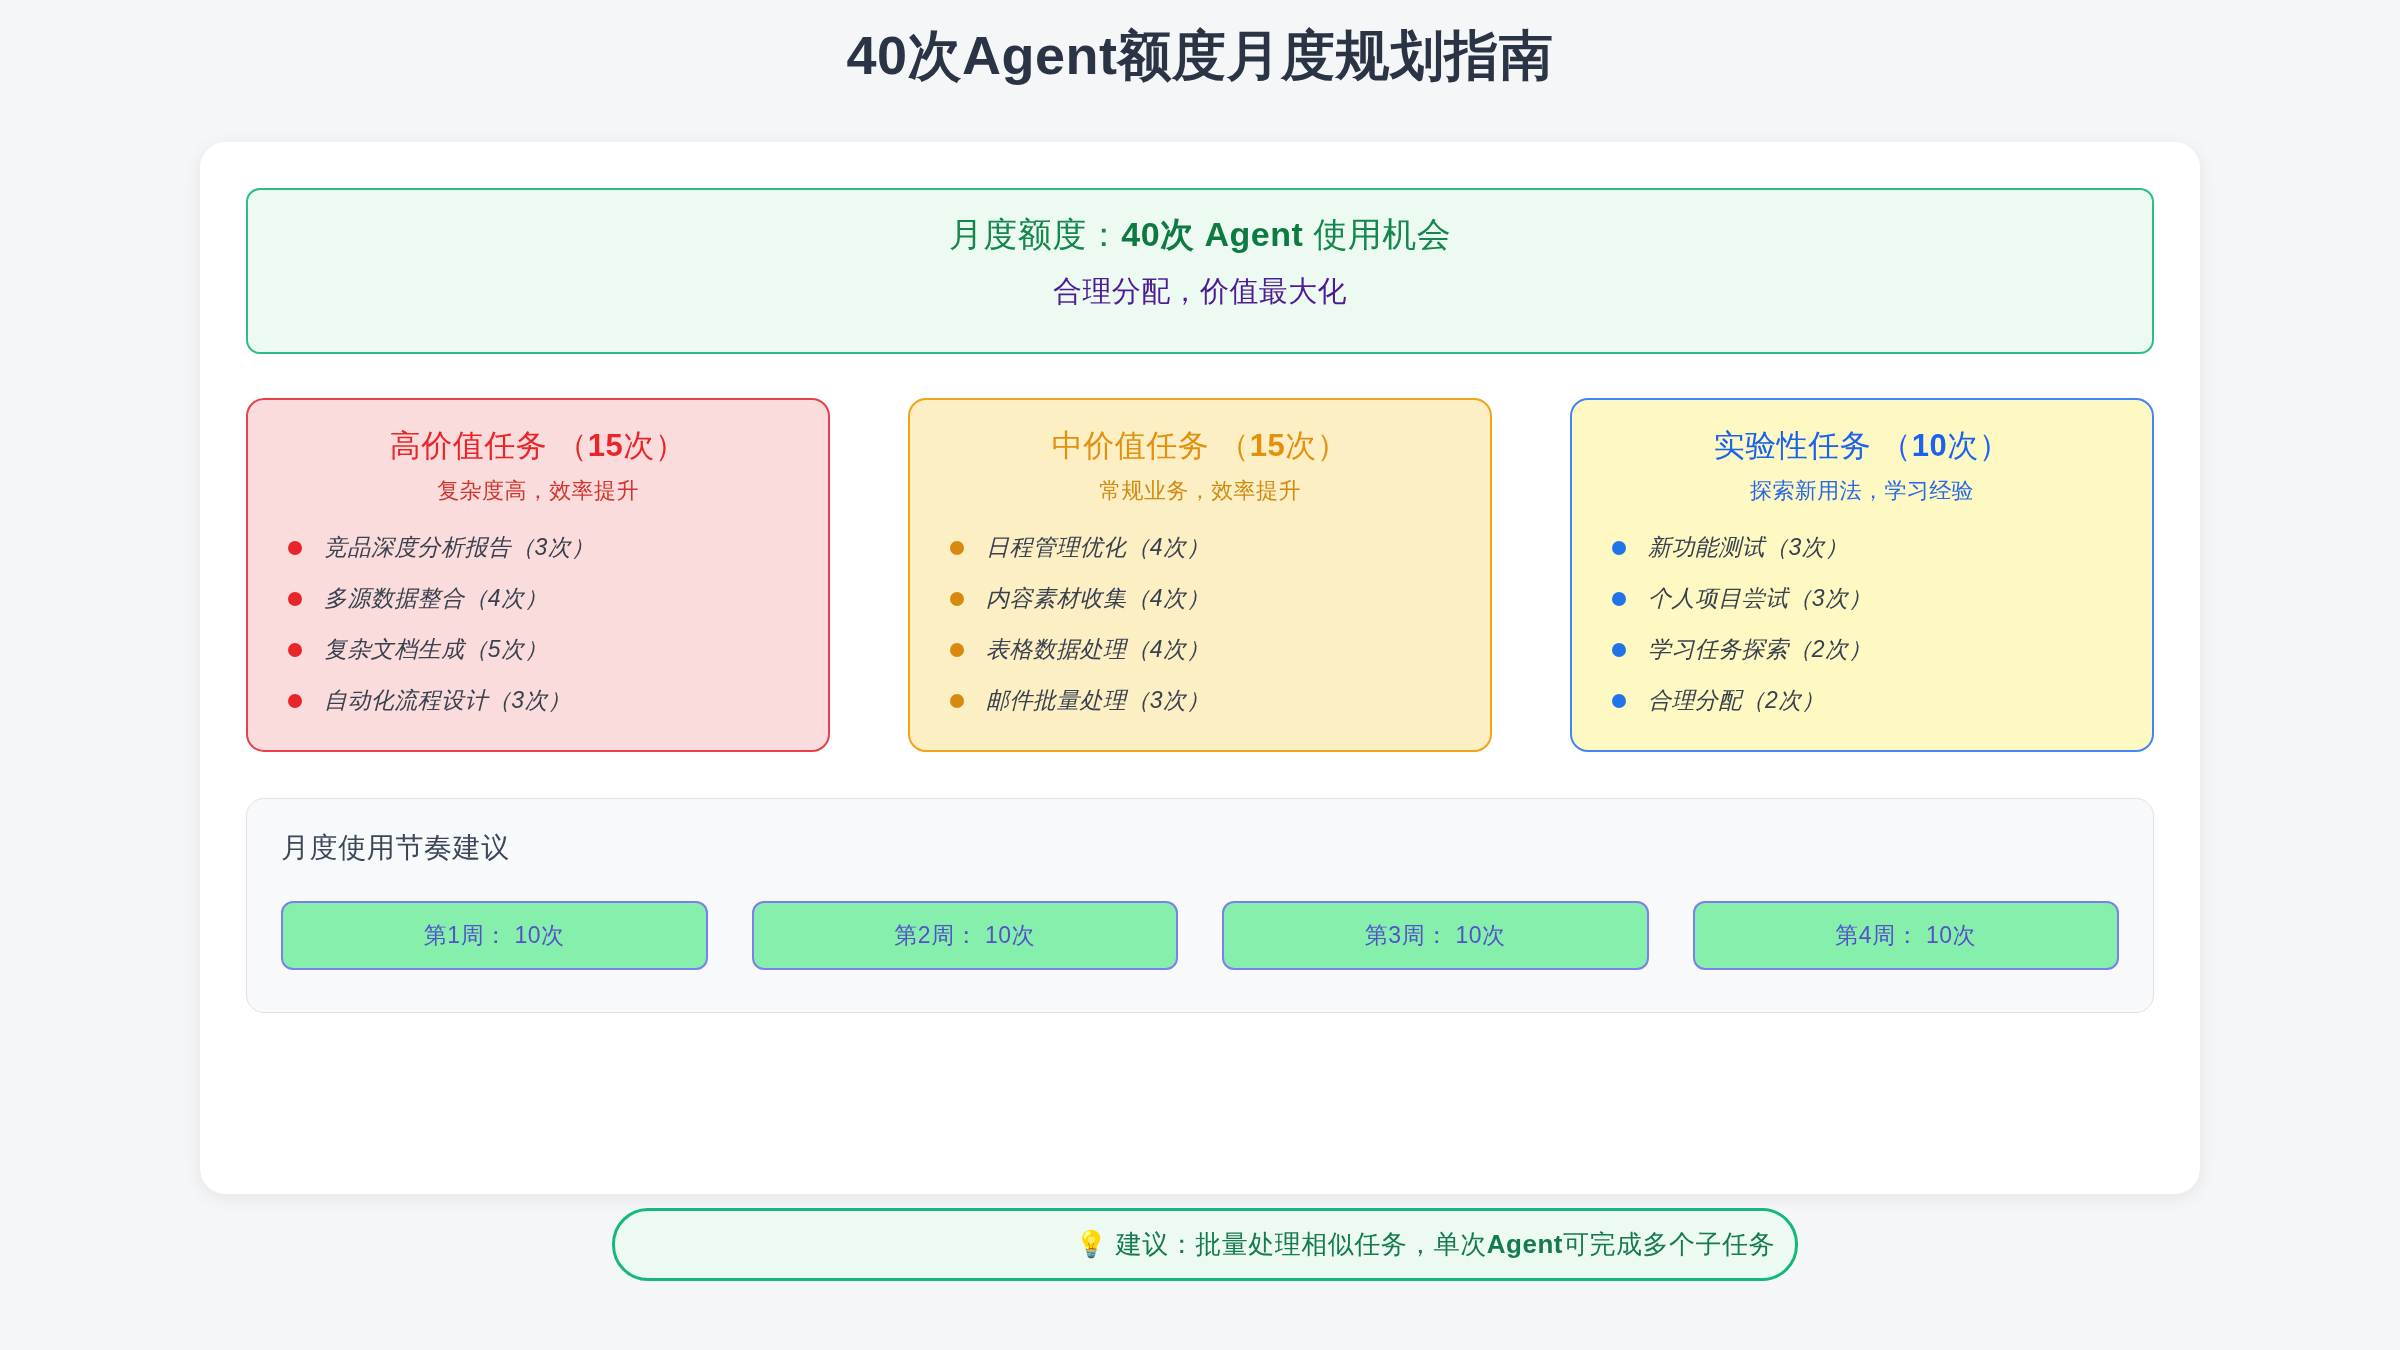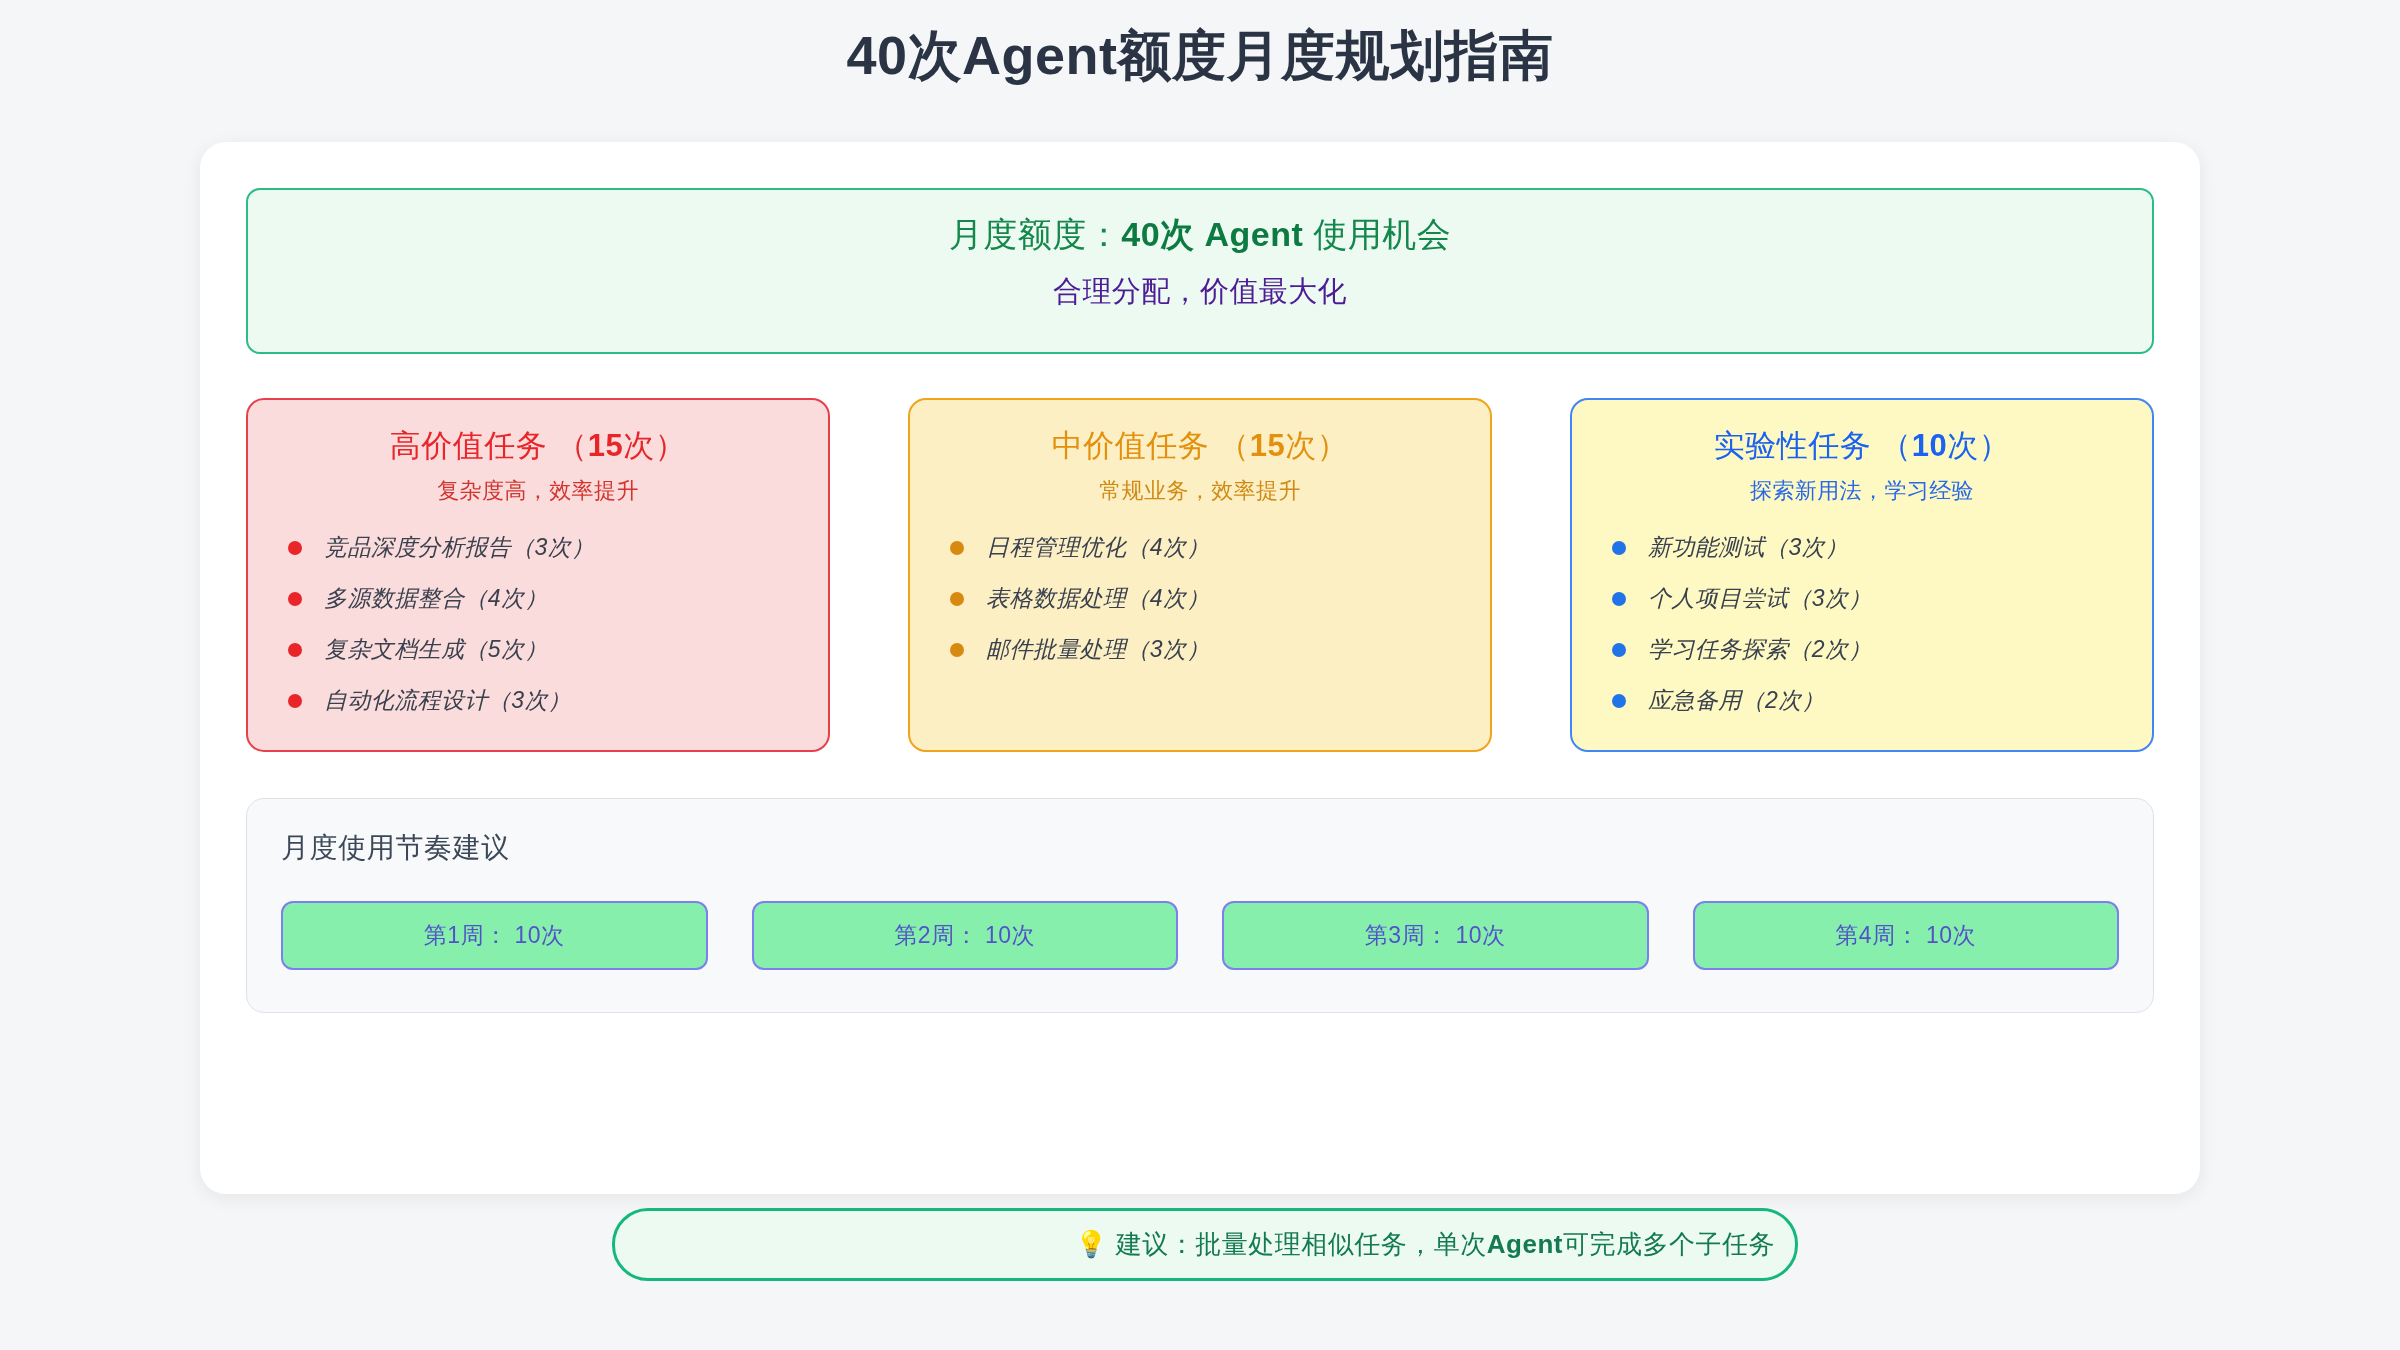--- a/index.html
+++ b/index.html
@@ -235,20 +235,24 @@
         <span>中价值任务 （</span><span class="cnt">15</span><span>次）</span>
       </div>
       <div class="card-sub">常规业务，效率提升</div>
       <ul class="card-list">
         <li>
             <span class="bullet"></span>
             <span>日程管理优化（4次）</span>
           </li>
         <li>
             <span class="bullet"></span>
+            <span>内容素材收集（4次）</span>
+          </li>
+        <li>
+            <span class="bullet"></span>
             <span>表格数据处理（4次）</span>
           </li>
         <li>
             <span class="bullet"></span>
             <span>邮件批量处理（3次）</span>
           </li>
       </ul>
     </div>
 
     <div class="card exp">
@@ -264,21 +268,21 @@
         <li>
             <span class="bullet"></span>
             <span>个人项目尝试（3次）</span>
           </li>
         <li>
             <span class="bullet"></span>
             <span>学习任务探索（2次）</span>
           </li>
         <li>
             <span class="bullet"></span>
-            <span>应急备用（2次）</span>
+            <span>合理分配（2次）</span>
           </li>
       </ul>
     </div>
 
   </div>
 
   <div class="rhythm">
     <div class="rhythm-title">月度使用节奏建议</div>
     <div class="weeks">
       <div class="week-chip">第1周： 10次</div>

